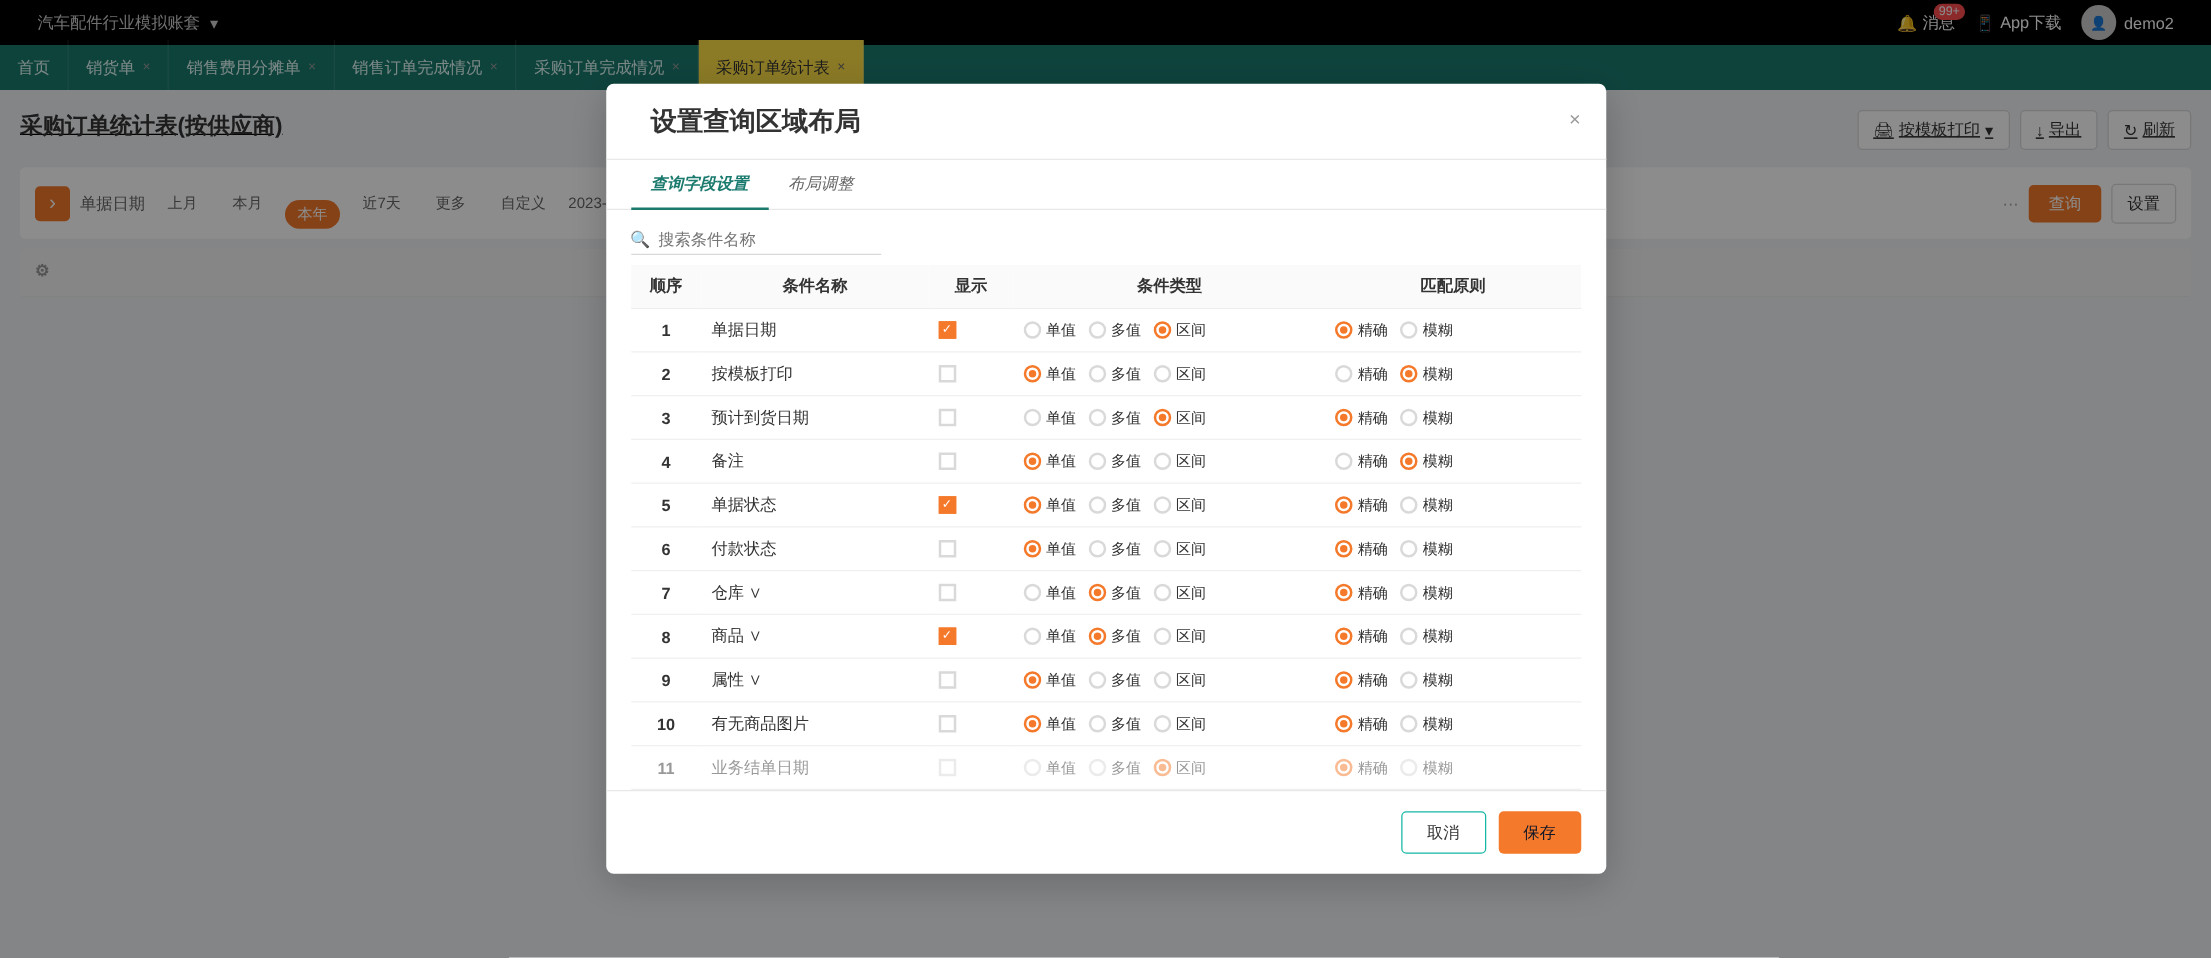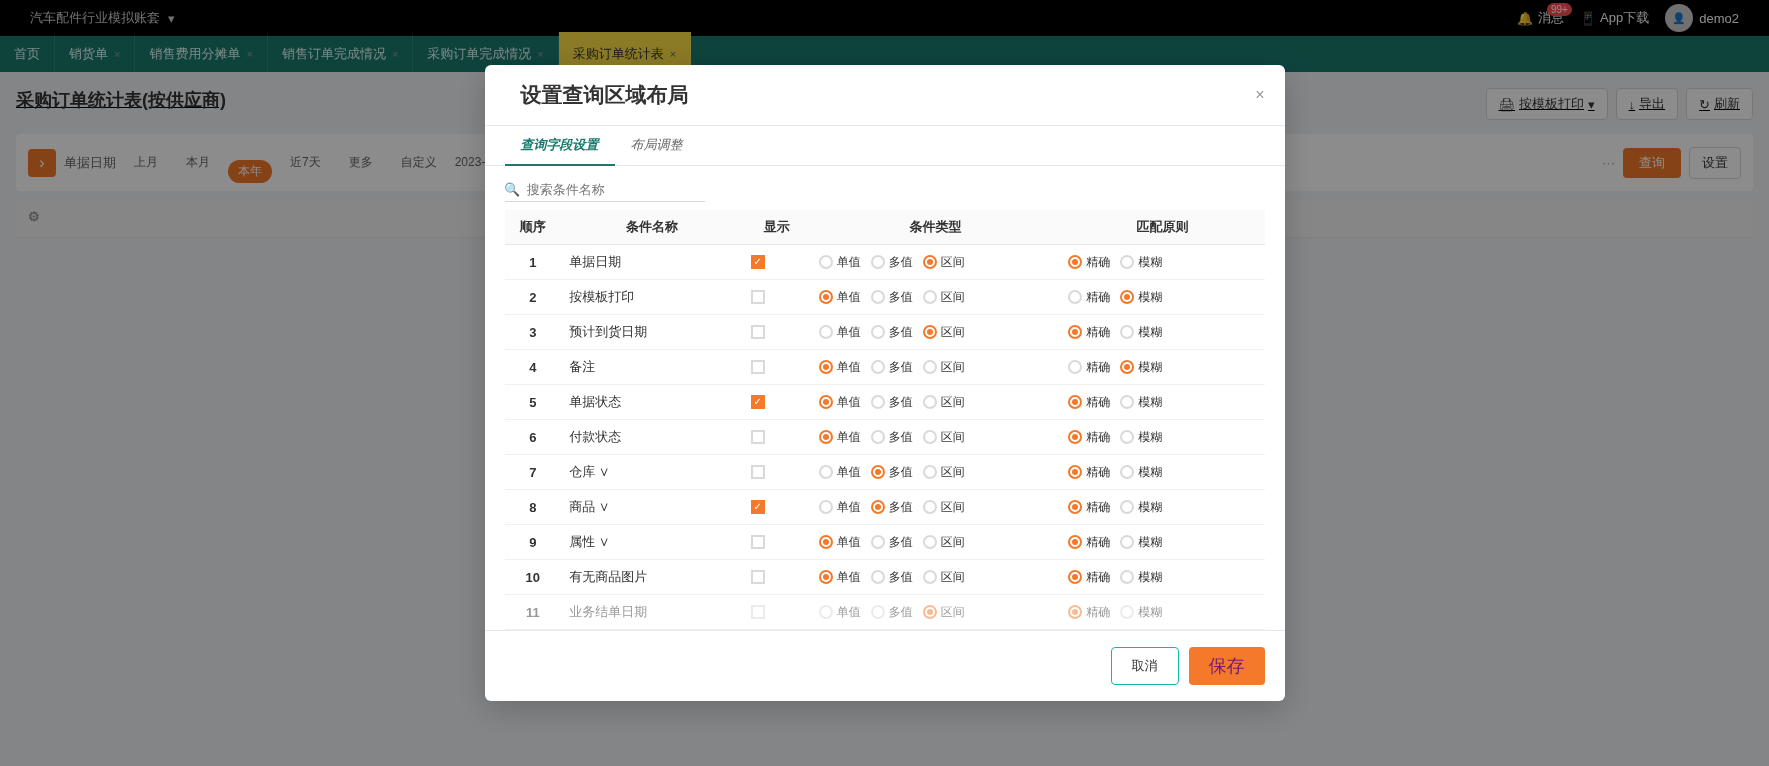--- a/index.html
+++ b/index.html
@@ -163,21 +163,21 @@
 
     
     .modal-footer {
       padding: 16px 20px;
       display: flex;
       justify-content: flex-end;
       gap: 10px;
       border-top: 1px solid #e8e8e8;
     }
     .btn-cancel { background: #fff; color: #333; border: 1px solid #14b8a6; border-radius: 4px; padding: 7px 20px; cursor: pointer; font-size: 13px; }
-    .btn-save { background: #f5792a; color: #701a75; border: none; border-radius: 4px; padding: 7px 20px; cursor: pointer; font-size: 18px; }
+    .btn-save { background: #f5792a; color: #0f172a; border: none; border-radius: 4px; padding: 7px 20px; cursor: pointer; font-size: 13px; }
 
     
     .modal-table::-webkit-scrollbar { width: 6px; }
     .modal-table::-webkit-scrollbar-track { background: #f0f0f0; }
     .modal-table::-webkit-scrollbar-thumb { background: #ccc; border-radius: 3px; }
 
     .gear-icon { color: #999; margin-right: 8px; }
 
     
     .partial { opacity: 0.5; }

